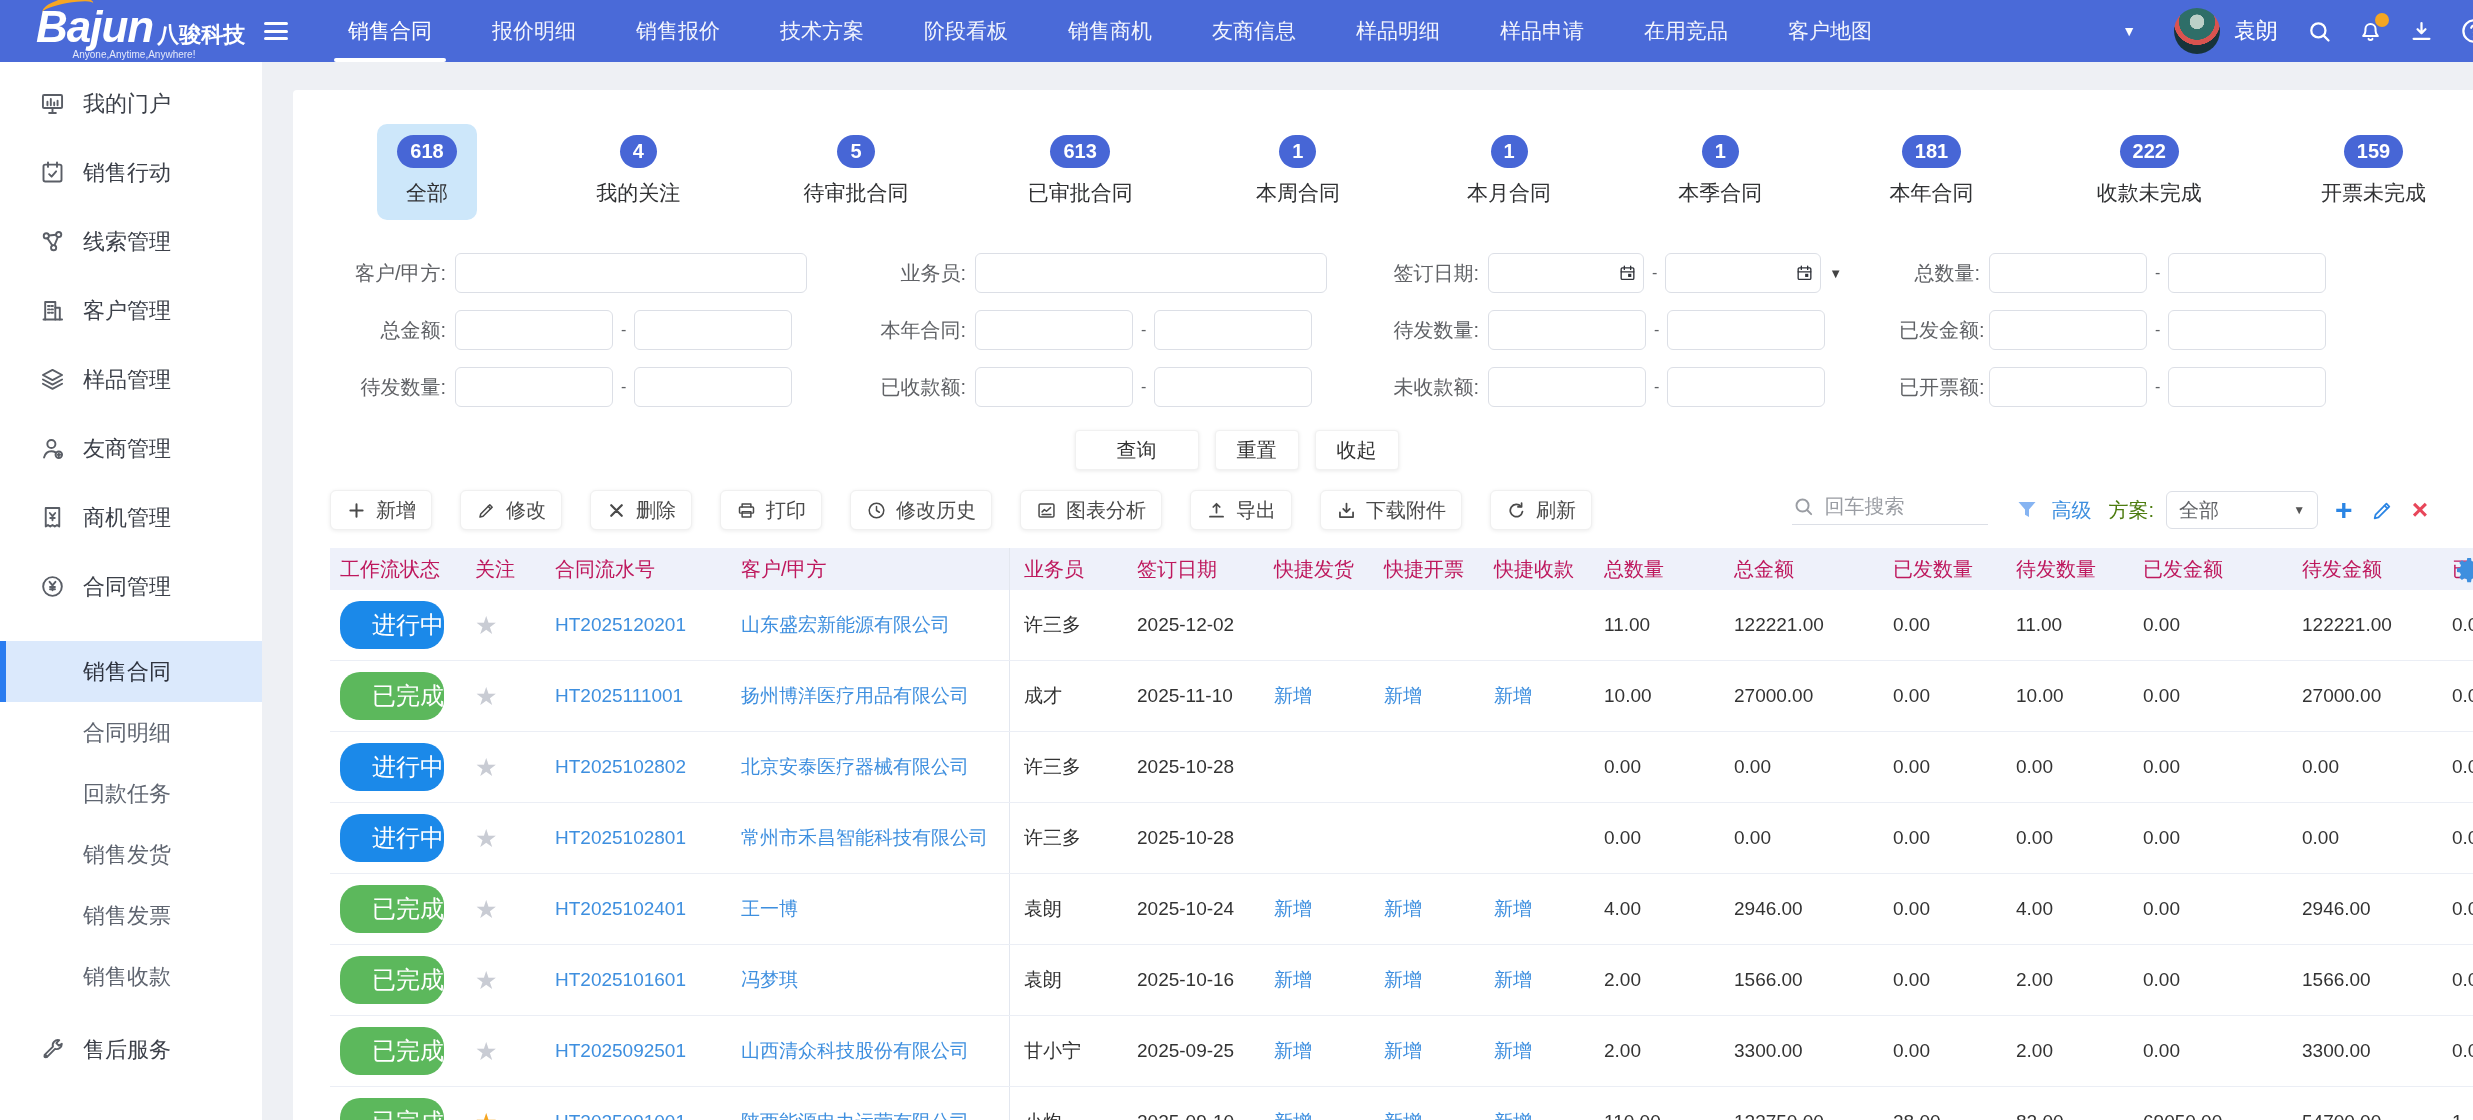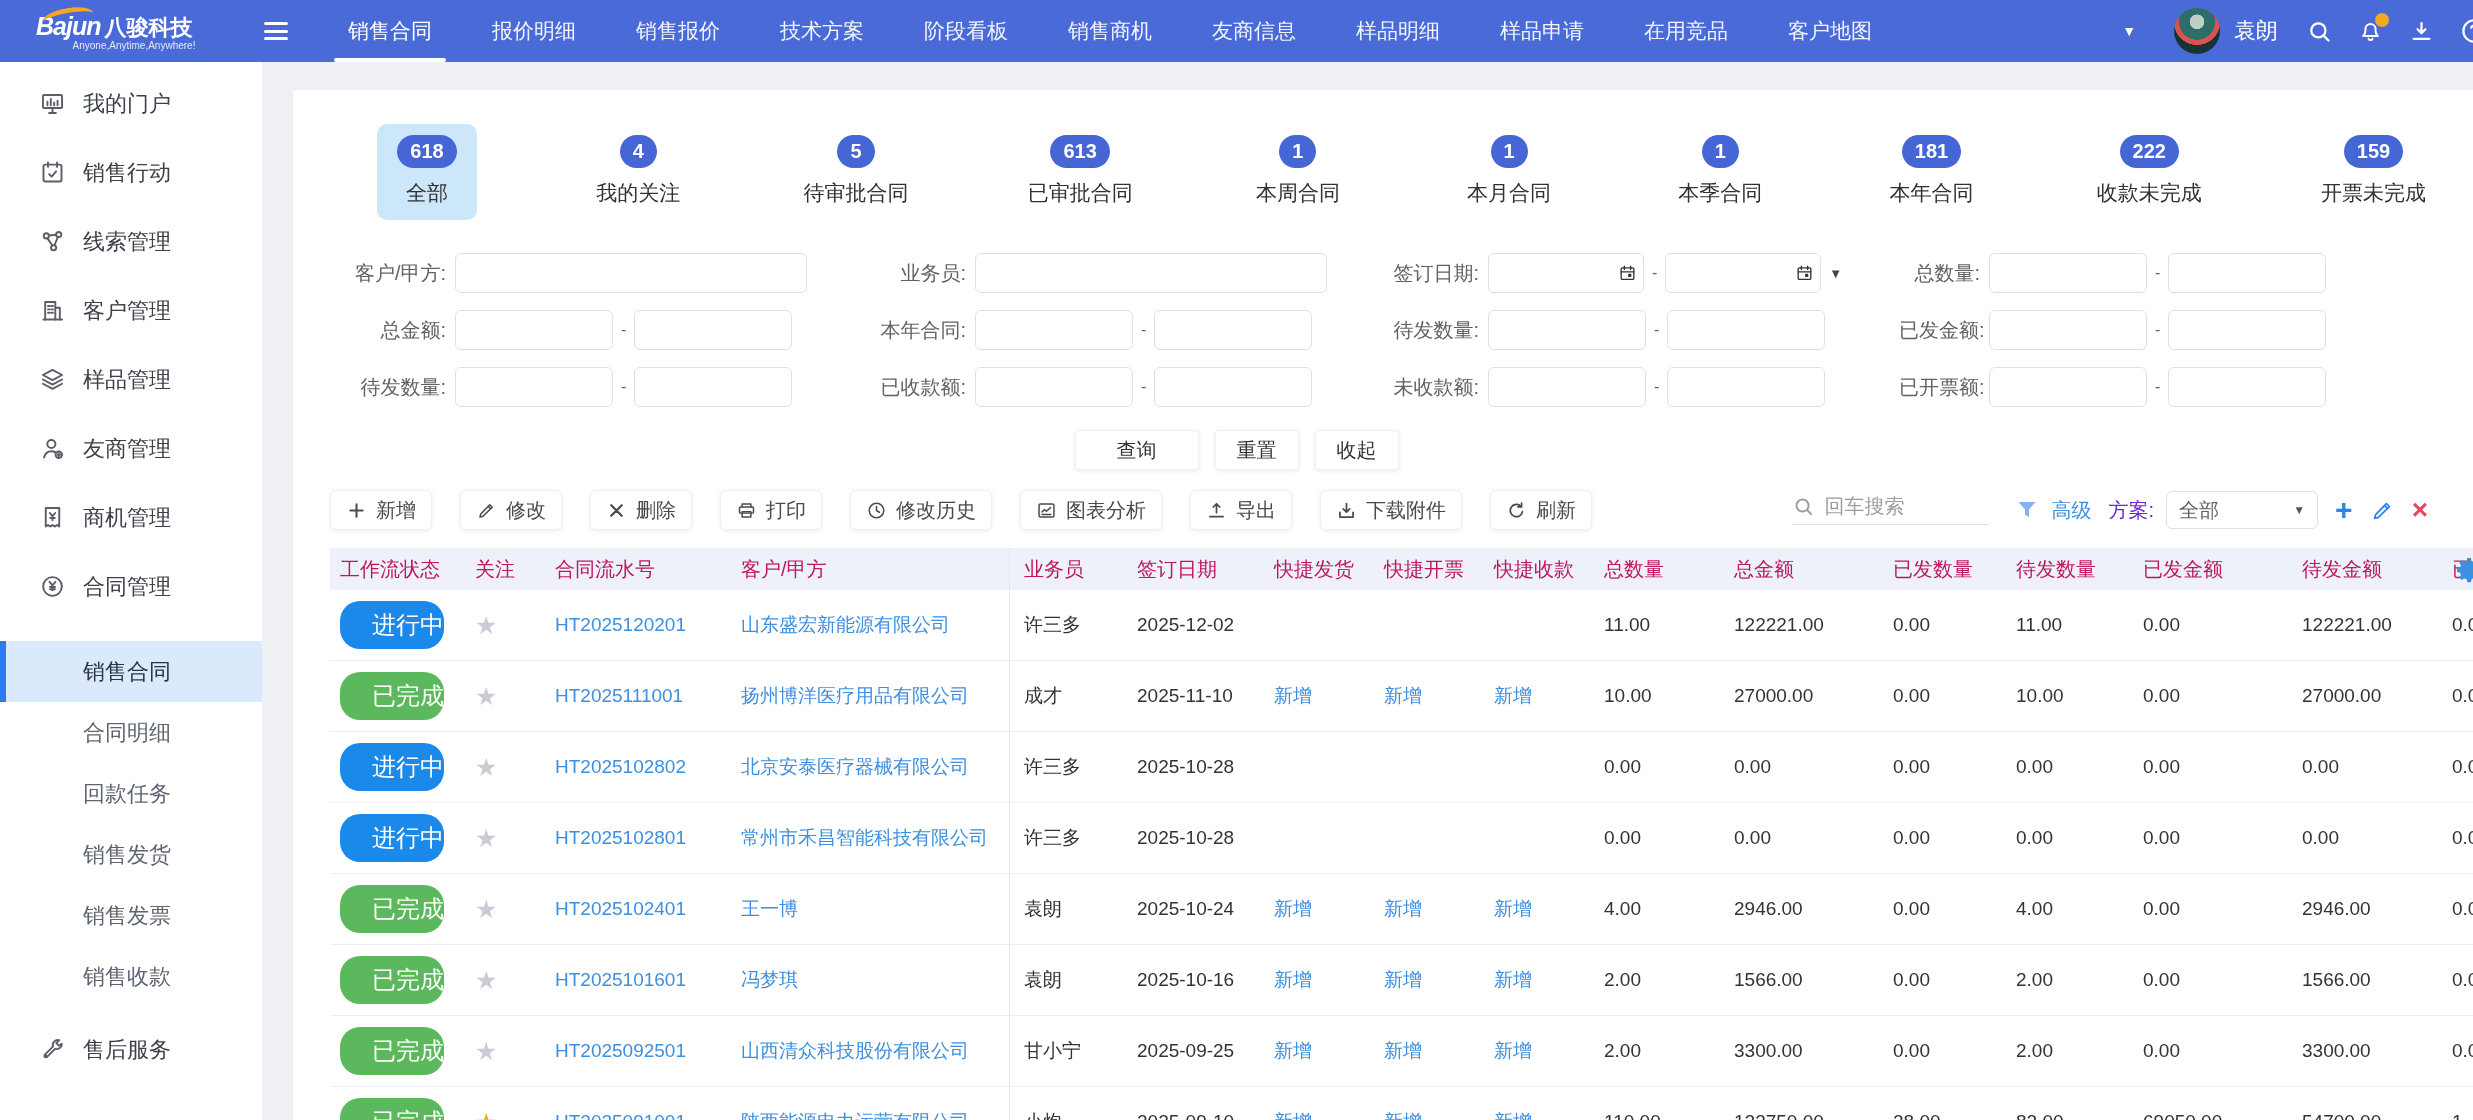--- a/index.html
+++ b/index.html
@@ -8,21 +8,21 @@
     --menubg:#dbe9fc; --menubar:#2a7cf0;
   }
   *{box-sizing:border-box; margin:0; padding:0;}
   html,body{width:2473px;height:1120px;overflow:hidden;font-family:"Liberation Sans",sans-serif;}
   .page{width:2473px;height:1120px;display:flex;flex-direction:column;background:var(--pagebg);}
 
   
   .topbar{height:62px;flex:0 0 62px;background:var(--topbar);display:flex;align-items:center;color:#fff;}
   .logo{width:232px;padding-left:36px;position:relative;cursor:default;}
   .logo-line{display:flex;align-items:baseline;white-space:nowrap;}
-  .logo-en{font-size:25px;font-weight:bold;font-style:italic;letter-spacing:-1px;}
+  .logo-en{font-size:44px;font-weight:bold;font-style:italic;letter-spacing:-1px;}
   .logo-cn{font-size:22px;font-weight:bold;margin-left:4px;}
   .logo-tag{font-size:10px;opacity:.85;text-align:center;margin-top:-3px;white-space:nowrap;}
   .logo-swoosh{position:absolute;top:-4px;left:42px;width:52px;height:20px;border-top:5px solid #f6a623;border-radius:50%;transform:rotate(-10deg);}
   .hamburger{width:24px;height:18px;margin:0 30px 0 32px;display:flex;flex-direction:column;justify-content:space-between;cursor:pointer;}
   .hamburger span{display:block;height:3px;background:#fff;border-radius:2px;}
   .topnav{display:flex;height:100%;}
   .nav-item{padding:0 27px;margin:0 3px;display:flex;align-items:center;font-size:21px;color:rgba(255,255,255,.93);position:relative;cursor:pointer;white-space:nowrap;}
   .nav-item.active{color:#fff;}
   .nav-item.active::after{content:"";position:absolute;left:13px;right:13px;bottom:0;height:4px;background:#fff;border-radius:2px;}
   .topbar-right{margin-left:auto;display:flex;align-items:center;}
@@ -81,21 +81,21 @@
   .tchip .icn svg{width:100%;height:100%;}
   .toolbar-right{margin-left:auto;display:flex;align-items:center;}
   .search-box{display:flex;align-items:center;border-bottom:1px solid #dcdfe6;padding-bottom:6px;width:196px;}
   .search-box .icn{width:23px;height:23px;color:#9a9da3;flex:0 0 23px;}
   .search-box .icn svg{width:100%;height:100%;}
   .search-input{border:none;outline:none;font-size:20px;width:160px;margin-left:10px;color:#333;font-family:inherit;}
   .search-input::placeholder{color:#9a9da3;}
   .funnel{width:24px;height:24px;margin:0 13px 0 27px;color:#86b4f2;cursor:pointer;}
   .funnel svg{width:100%;height:100%;}
   .adv-label{color:var(--link);font-size:20px;margin-right:17px;cursor:pointer;}
-  .scheme-label{font-size:20px;color:#6d28d9;margin-right:12px;}
+  .scheme-label{font-size:20px;color:#4d7c0f;margin-right:12px;}
   .scheme-select{width:152px;height:38px;border:1px solid #dcdfe6;border-radius:6px;display:flex;align-items:center;justify-content:space-between;padding:0 12px;font-size:20px;color:#606266;cursor:pointer;background:#fff;}
   .sel-caret{font-size:12px;color:#555;}
   .mini{margin-left:17px;cursor:pointer;display:flex;align-items:center;}
   .mini.plus{color:#2b85e4;font-size:30px;font-weight:bold;line-height:1;}
   .mini.pen{color:#2b85e4;width:25px;height:25px;}
   .mini.pen svg{width:100%;height:100%;}
   .mini.x{color:var(--danger);font-size:28px;font-weight:bold;line-height:1;}
 
   
   .table-wrap{margin-top:18px;position:relative;width:2143px;overflow:hidden;}

